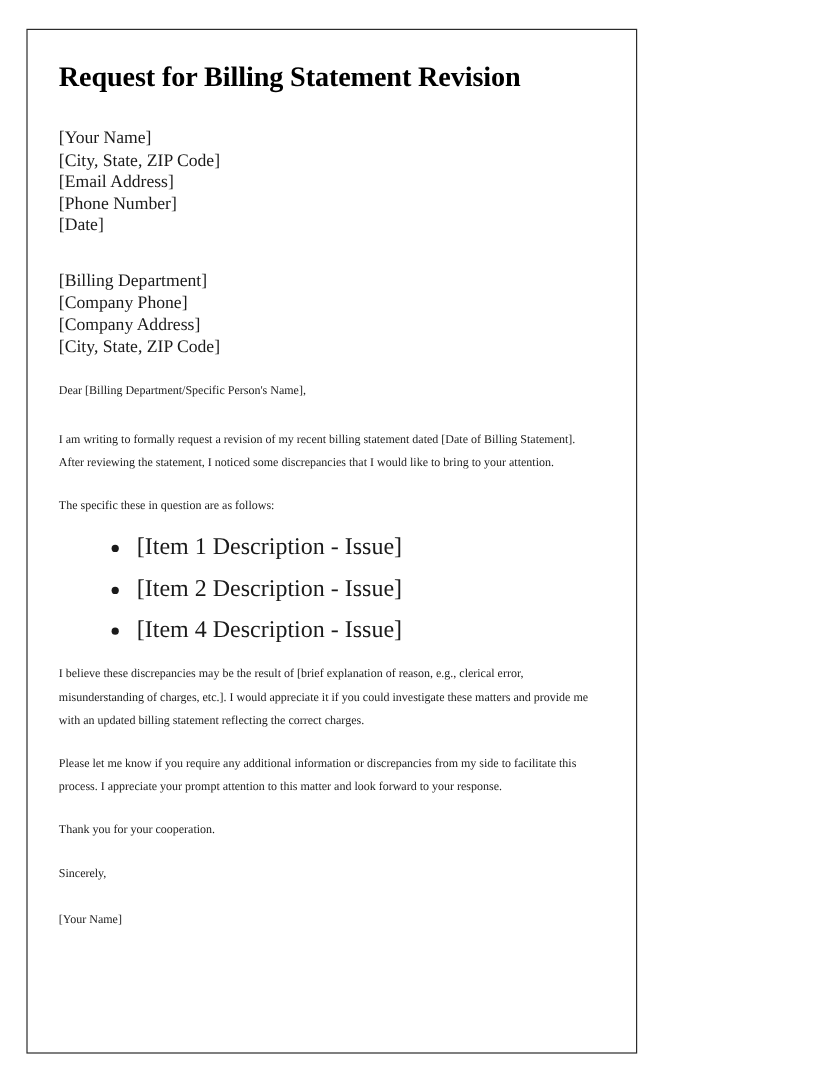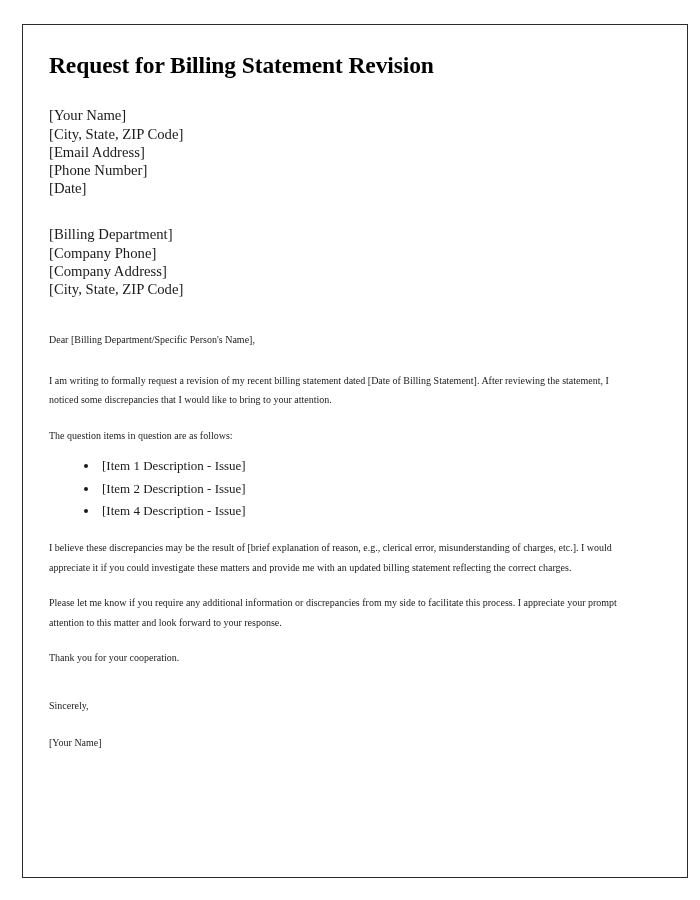--- a/index.html
+++ b/index.html
@@ -12,21 +12,21 @@
     height: 900px;
     font-family: "Liberation Serif", "DejaVu Serif", serif;
     color: #1a1a1a;
     overflow: hidden;
   }
 
   .page {
     position: absolute;
     left: 22px;
     top: 24px;
-    width: 666px;
+    width: 509px;
     height: 854px;
     border: 1px solid #2b2b2b;
     box-sizing: border-box;
     background: #ffffff;
   }
 
   .content {
     padding: 26px 28px 0 26px;
   }
 
@@ -47,21 +47,21 @@
 
   .block .line {
     white-space: pre;
   }
 
   .addr-sender {
     margin-bottom: 28px;
   }
 
   .addr-recipient {
-    margin-bottom: 32px;
+    margin-bottom: 18px;
   }
 
   p.para {
     margin: 0 0 16px 0;
     font-size: 10px;
     line-height: 19.5px;
     max-width: 570px;
     text-align: left;
   }
 
@@ -77,28 +77,28 @@
     margin-bottom: 12px;
   }
 
   ul.item-list {
     margin: 0 0 18px 0;
     padding-left: 46px;
     list-style-type: disc;
   }
 
   ul.item-list li {
-    font-size: 13px;
+    font-size: 20px;
     line-height: 18.4px;
-    margin: 4px;
+    margin: 16px;
     padding-left: 3px;
   }
 
   p.closing-line {
-    margin-bottom: 28px;
+    margin-bottom: 18px;
   }
 
   p.signoff {
     margin-bottom: 18px;
   }
 
   p.signature-name {
     margin-bottom: 0;
   }
 </style>
@@ -122,21 +122,21 @@
       <div class="line">[Billing Department]</div>
       <div class="line">[Company Phone]</div>
       <div class="line">[Company Address]</div>
       <div class="line">[City, State, ZIP Code]</div>
     </div>
 
     <p class="para salutation">Dear [Billing Department/Specific Person's Name],</p>
 
     <p class="para intro-para">I am writing to formally request a revision of my recent billing statement dated [Date of Billing Statement]. After reviewing the statement, I noticed some discrepancies that I would like to bring to your attention.</p>
 
-    <p class="para list-lead">The question items in question are as follows:</p>
+    <p class="para list-lead">The specific these in question are as follows:</p>
 
     <ul class="item-list">
       <li>[Item 1 Description - Issue]</li>
       <li>[Item 2 Description - Issue]</li>
       <li>[Item 4 Description - Issue]</li>
     </ul>
 
     <p class="para">I believe these discrepancies may be the result of [brief explanation of reason, e.g., clerical error, misunderstanding of charges, etc.]. I would appreciate it if you could investigate these matters and provide me with an updated billing statement reflecting the correct charges.</p>
 
     <p class="para">Please let me know if you require any additional information or discrepancies from my side to facilitate this process. I appreciate your prompt attention to this matter and look forward to your response.</p>

